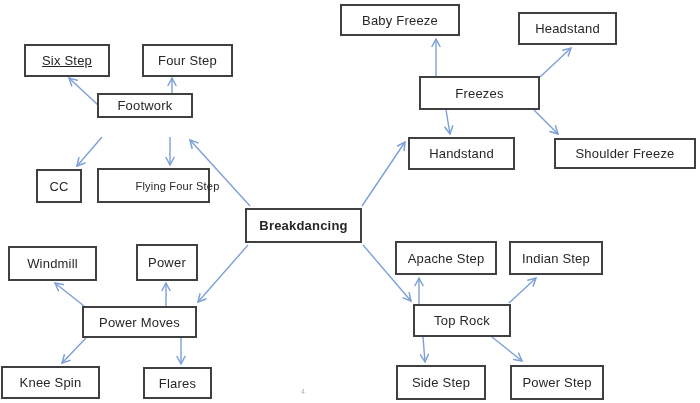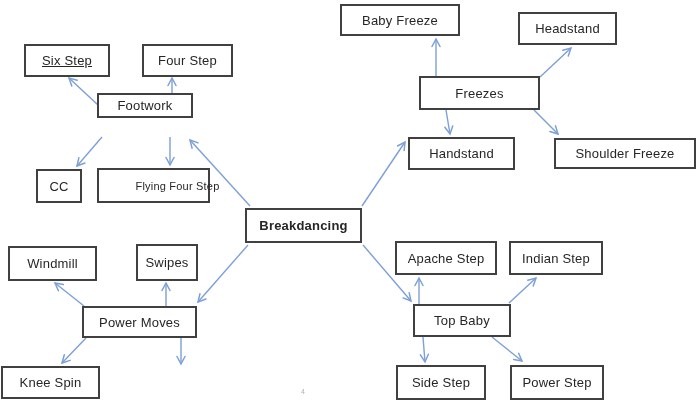--- a/index.html
+++ b/index.html
@@ -111,36 +111,39 @@
     <div class="node" style="left: 554px; top: 138px; width: 142px; height: 31px;">
       <span>Shoulder Freeze</span>
     </div>
     <div class="node" style="left: 245px; top: 208px; width: 117px; height: 35px; font-weight: bold;">
       <span>Breakdancing</span>
     </div>
     <div class="node" style="left: 8px; top: 246px; width: 89px; height: 35px;">
       <span>Windmill</span>
     </div>
     <div class="node" style="left: 136px; top: 244px; width: 62px; height: 37px;">
-      <span>Swipes</span>
+      <span>Power</span>
     </div>
     <div class="node" style="left: 82px; top: 306px; width: 115px; height: 32px;">
       <span>Power Moves</span>
     </div>
     <div class="node" style="left: 1px; top: 366px; width: 99px; height: 33px;">
       <span>Knee Spin</span>
+    </div>
+    <div class="node" style="left: 143px; top: 367px; width: 69px; height: 32px;">
+      <span>Flares</span>
     </div>
     <div class="node" style="left: 395px; top: 241px; width: 102px; height: 34px;">
       <span>Apache Step</span>
     </div>
     <div class="node" style="left: 509px; top: 241px; width: 94px; height: 34px;">
       <span>Indian Step</span>
     </div>
     <div class="node" style="left: 413px; top: 304px; width: 98px; height: 33px;">
-      <span>Top Baby</span>
+      <span>Top Rock</span>
     </div>
     <div class="node" style="left: 396px; top: 365px; width: 90px; height: 35px; text-align: center;">
       <span>Side Step</span>
     </div>
     <div class="node" style="left: 510px; top: 365px; width: 94px; height: 35px;">
       <span>Power Step</span>
     </div>
     <span id="stray-mark" style="left: 301px; top: 388px;">4</span>
   </div>
 

